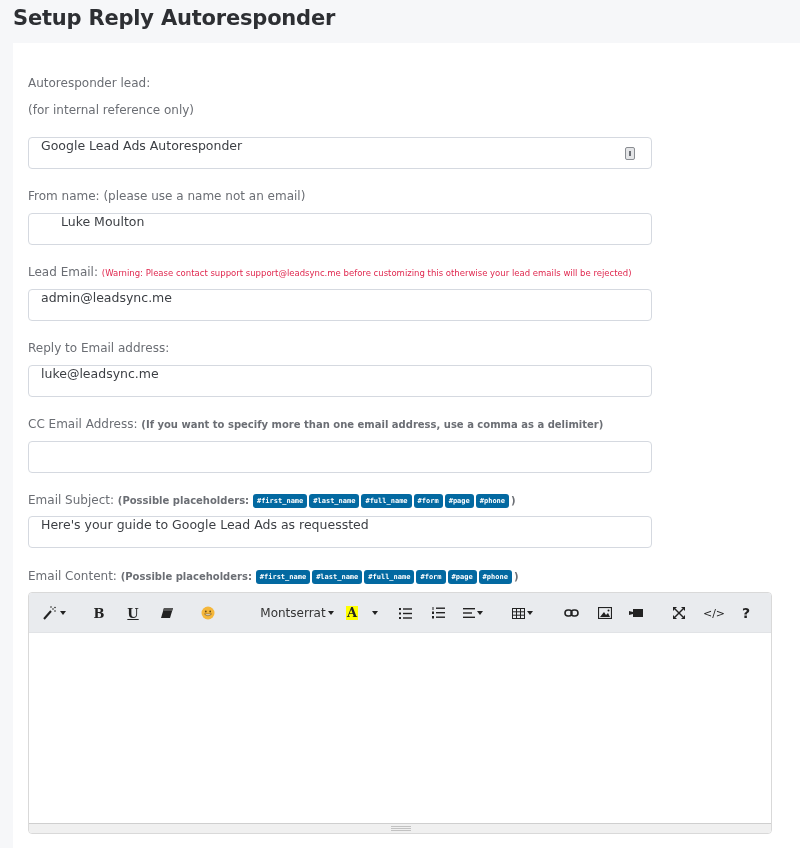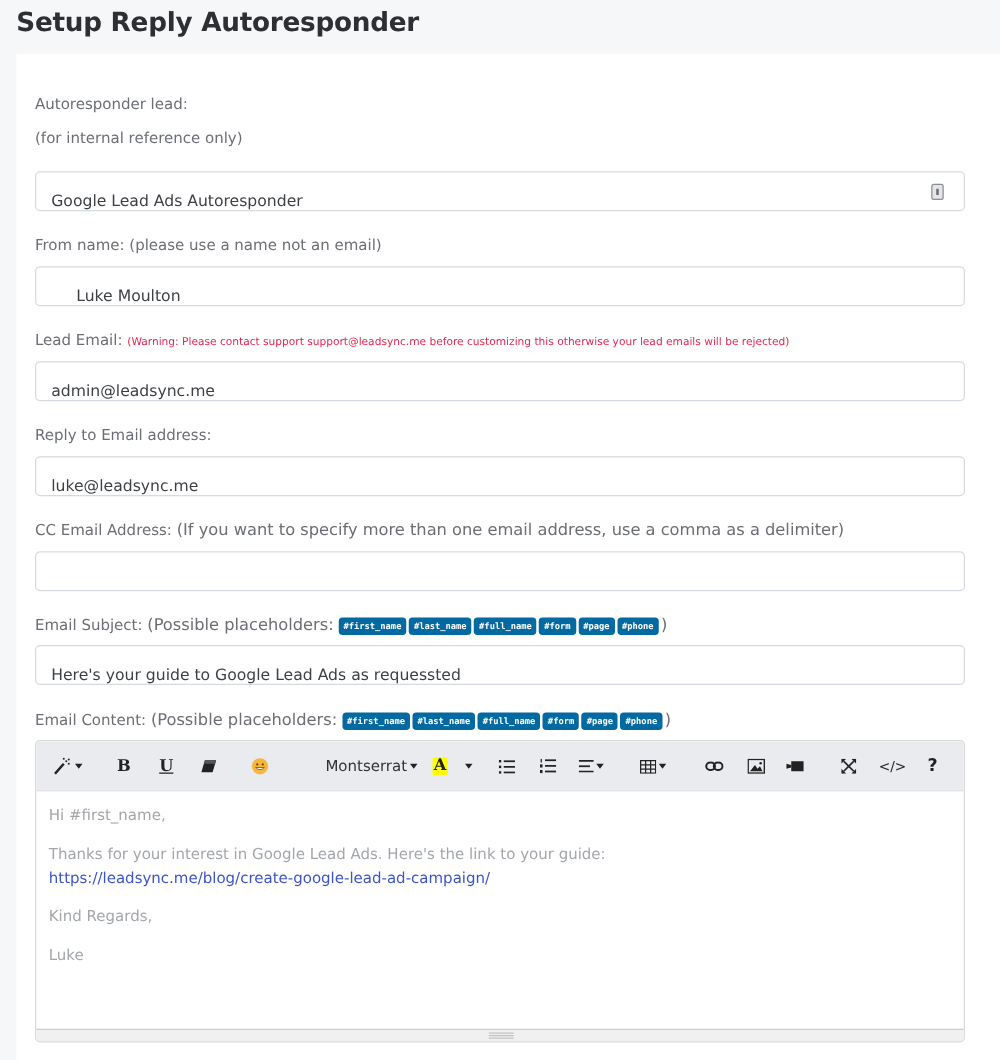--- a/index.html
+++ b/index.html
@@ -1,23 +1,23 @@
 <!DOCTYPE html>
 <html><head>
 <meta charset="utf-8">
 <style>
   * { box-sizing: border-box; margin: 0; padding: 0; }
   html, body { width: 800px; height: 848px; overflow: hidden; }
   body { background: #f6f7f9; font-family: "DejaVu Sans", sans-serif; color: #5c5f66; position: relative; }
   .page-title { position: absolute; left: 13px; top: 6px; font-size: 21px; font-weight: bold; color: #2d2f33; letter-spacing: -0.2px; }
   .card { position: absolute; left: 13px; top: 43px; width: 787px; height: 805px; background: #ffffff; }
   .label { position: absolute; left: 28px; font-size: 12px; color: #6b6e74; white-space: nowrap; }
-  .label .small { font-size: 13px; color: #6b6e74; }
+  .label .small { font-size: 10px; color: #6b6e74; font-weight: bold; }
   .label .warn { font-size: 8.5px; color: #e0284f; }
-  .input { position: absolute; left: 28px; width: 744px; height: 32px; border: 1px solid #d5d9e0; border-radius: 4px; background: #fff; font-size: 12.5px; color: #3c3f44; padding: 0 12px; display: flex; align-items: flex-end; }
+  .input { position: absolute; left: 28px; width: 624px; height: 32px; border: 1px solid #d5d9e0; border-radius: 4px; background: #fff; font-size: 12.5px; color: #3c3f44; padding: 0 12px; display: flex; align-items: flex-start; }
   .input .icon-right { position: absolute; right: 16px; top: 9px; width: 10px; height: 13px; border: 1px solid #8a8d92; border-radius: 2px; background: #e4e5e7; }
   .input .icon-right::after { content: ""; position: absolute; left: 3px; top: 3px; width: 2px; height: 5px; background: #6b6e74; }
   .badge { display: inline-block; background: #0369a1; color: #fff; font-family: "DejaVu Sans Mono", monospace; font-size: 7px; font-weight: bold; padding: 2px 4px; border-radius: 3px; margin-right: 2px; vertical-align: middle; line-height: 10px; }
   .editor { position: absolute; left: 28px; top: 592px; width: 744px; height: 242px; border: 1px solid #d9d9d9; border-radius: 4px; overflow: hidden; background: #fff; }
   .toolbar { height: 40px; background: #e9ebee; border-bottom: 1px solid #e1e3e6; position: relative; }
   .tb { position: absolute; top: 10px; height: 20px; font-size: 13px; color: #222; display: flex; align-items: center; justify-content: center; }
   .caret { display: inline-block; width: 0; height: 0; border-left: 3px solid transparent; border-right: 3px solid transparent; border-top: 4px solid #222; margin-left: 2px; }
   .content { padding: 10px 10px; font-size: 12px; color: #a3a6ab; line-height: 19px; }
   .content p { margin-bottom: 12px; }
   .content a { color: #3b55c9; text-decoration: none; }
@@ -181,25 +181,16 @@
           <line x1="10" y1="2" x2="2" y2="10" stroke="#222" stroke-width="1.4"></line>
           <polygon points="0,0 4,0 0,4" fill="#222"></polygon>
           <polygon points="12,0 8,0 12,4" fill="#222"></polygon>
           <polygon points="0,12 4,12 0,8" fill="#222"></polygon>
           <polygon points="12,12 8,12 12,8" fill="#222"></polygon>
         </svg>
     </div>
     <div class="tb" style="left:674px;width:22px;font-size:11px;">&lt;/&gt;</div>
     <div class="tb" style="left:710px;width:14px;font-weight:bold;font-size:14px;">?</div>
   </div>
-  <div class="content">
-    <p>Hi #first_name,</p>
-    <p style="margin-bottom:12px;">
-      <span>Thanks for your interest in Google Lead Ads. Here's the link to your guide:</span><br>
-      <a>https://leadsync.me/blog/create-google-lead-ad-campaign/</a>
-    </p>
-    <p>Kind Regards,</p>
-    <p>Luke</p>
-  </div>
   <div class="statusbar">
     <div class="grip"></div>
   </div>
 </div>
 
 </body></html>

